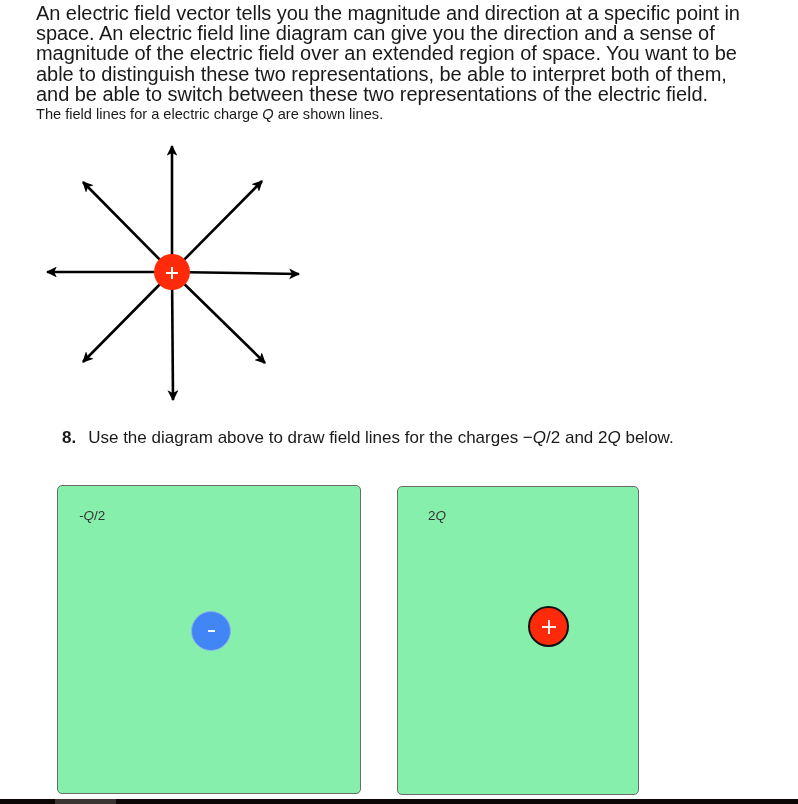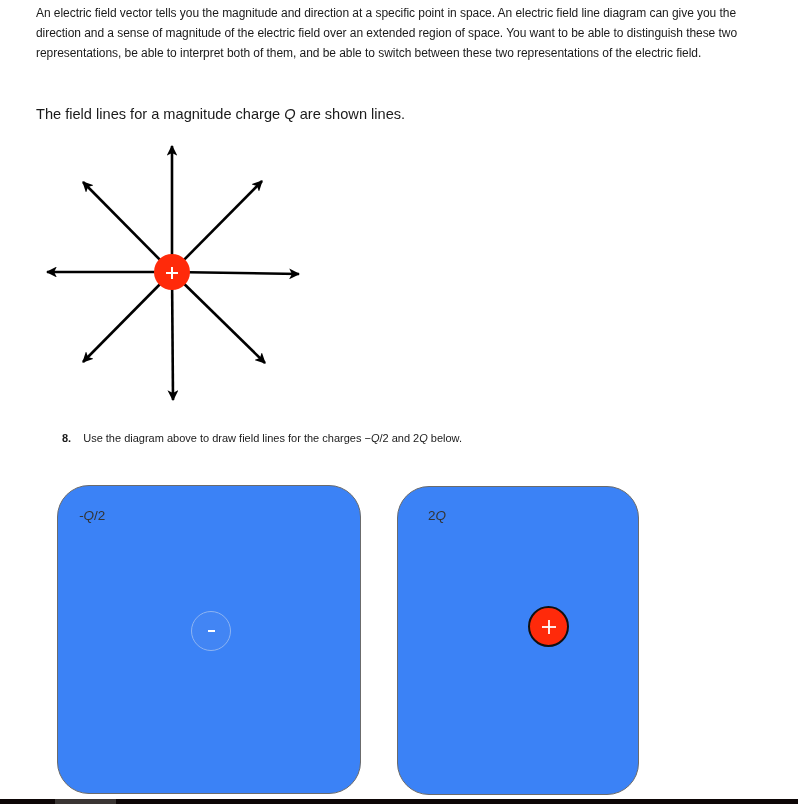--- a/index.html
+++ b/index.html
@@ -2,31 +2,31 @@
 <html><head>
 <meta charset="utf-8">
 <style>
   html, body { margin: 0; padding: 0; }
   body {
     width: 798px; height: 804px; background: #ffffff; position: relative;
     overflow: hidden; font-family: "Liberation Sans", sans-serif; color: #1a1a1a;
   }
   .para {
     position: absolute; left: 36px; top: 3px; width: 720px;
-    font-size: 12px; line-height: 20.2px; margin: 0; letter-spacing: -0.05px;
+    font-size: 20px; line-height: 20.2px; margin: 0; letter-spacing: -0.05px;
   }
   .intro2 {
     position: absolute; left: 36px; top: 104px; font-size: 14.6px; line-height: 20px; margin: 0;
   }
   .q8 {
-    position: absolute; left: 62px; top: 428px; font-size: 11px; line-height: 20px; margin: 0;
+    position: absolute; left: 62px; top: 428px; font-size: 17px; line-height: 20px; margin: 0;
   }
   .q8 .num { font-weight: bold; margin-right: 12px; }
   .box {
-    position: absolute; border: 1.5px solid #6b6b6b; border-radius: 32px; background: #3b82f6;
+    position: absolute; border: 1.5px solid #6b6b6b; border-radius: 5px; background: #86efac;
     box-sizing: border-box;
   }
   .box-label {
     position: absolute; font-size: 13.5px; font-style: italic; color: #333;
   }
   .charge {
     position: absolute; border-radius: 50%; display: flex; align-items: center; justify-content: center;
     color: #fff; box-sizing: border-box;
   }
   .bottom-bar {
@@ -35,21 +35,21 @@
   .bottom-seg {
     position: absolute; left: 55px; top: 0; width: 61px; height: 5px; background: #3a3533;
   }
   svg { position: absolute; left: 0; top: 0; }
 </style>
 </head>
 <body>
 
 <p class="para">An electric field vector tells you the magnitude and direction at a specific point in space. An electric field line diagram can give you the direction and a sense of magnitude of the electric field over an extended region of space. You want to be able to distinguish these two representations, be able to interpret both of them, and be able to switch between these two representations of the electric field.</p>
 
-<p class="intro2"><span>The field lines for a magnitude charge </span><i>Q</i><span> are shown lines.</span></p>
+<p class="intro2"><span>The field lines for a electric charge </span><i>Q</i><span> are shown lines.</span></p>
 
 <svg width="798" height="804">
   <defs>
     <marker id="ah" viewBox="0 0 10 10" refX="9" refY="5" markerWidth="4.2" markerHeight="4.2" orient="auto">
       <path d="M0,0 L10,5 L0,10 L2.5,5 z" fill="#000"></path>
     </marker>
   </defs>
   <g id="arrows">
       <line x1="172" y1="272" x2="172" y2="146" stroke="#000000" stroke-width="2.6" marker-end="url(#ah)"></line>
       <line x1="172" y1="272" x2="262" y2="181" stroke="#000000" stroke-width="2.6" marker-end="url(#ah)"></line>

